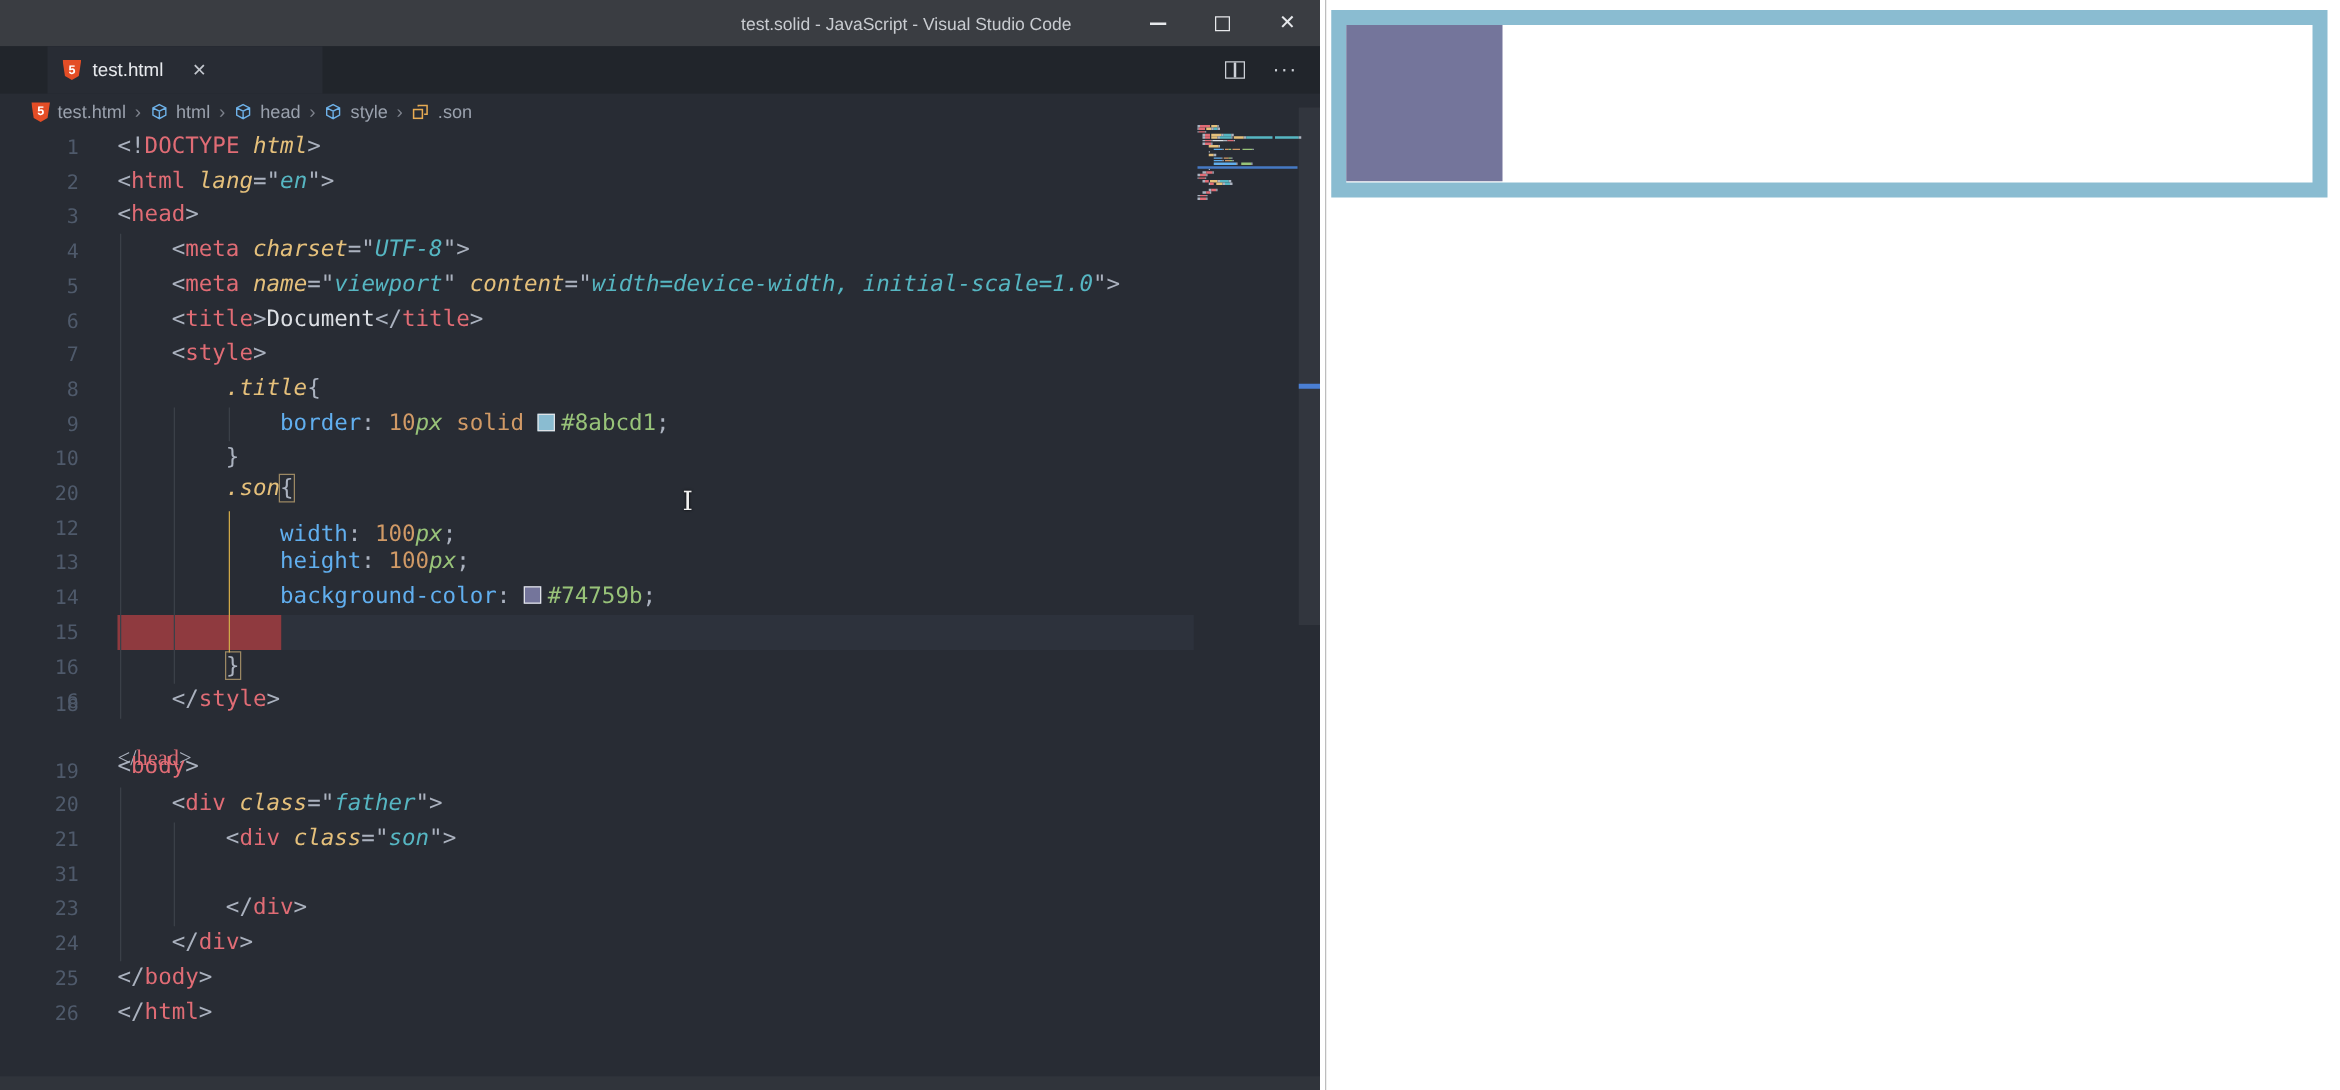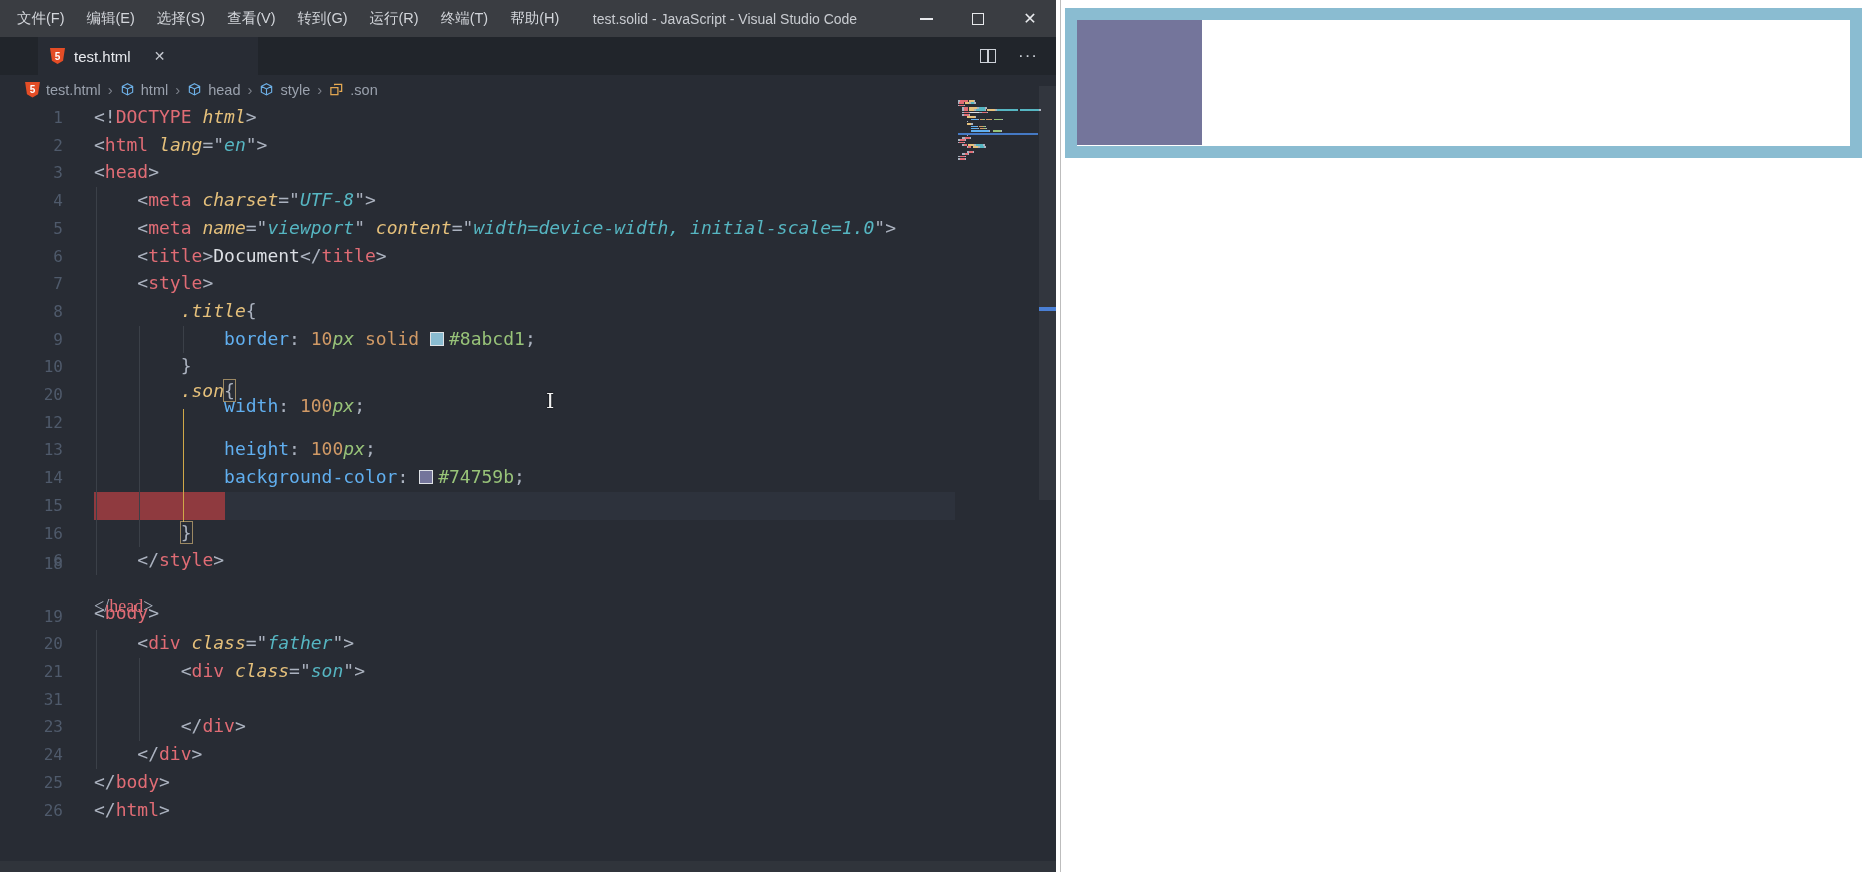--- a/index.html
+++ b/index.html
@@ -55,30 +55,20 @@
   #son-box { position:absolute; left:0; top:0; width:125px; height:125px; }
 </style>
 </head>
 <body>
 
 <div id="root">
 
   <section id="vscode">
 
     <header id="titlebar">
-      <nav id="menubar">
-        <span class="menu-item">文件(F)</span>
-        <span class="menu-item">编辑(E)</span>
-        <span class="menu-item">选择(S)</span>
-        <span class="menu-item">查看(V)</span>
-        <span class="menu-item">转到(G)</span>
-        <span class="menu-item">运行(R)</span>
-        <span class="menu-item">终端(T)</span>
-        <span class="menu-item">帮助(H)</span>
-      </nav>
       <div id="win-title">test.solid - JavaScript - Visual Studio Code</div>
       <div id="win-controls">
         <div class="win-btn">
             <span class="glyph-min"></span>
           </div>
         <div class="win-btn">
             <span class="glyph-max"></span>
           </div>
         <div class="win-btn">
             <span class="glyph-close">✕</span>
@@ -180,21 +170,21 @@
           <div class="code-line" style="top: 29.7px;"><span style="color: rgb(171, 178, 191);">&lt;</span><span style="color: rgb(224, 108, 117);">html</span><span style="color: rgb(171, 178, 191);"> </span><span class="tk-i" style="color: rgb(229, 192, 123);">lang</span><span style="color: rgb(171, 178, 191);">="</span><span class="tk-i" style="color: rgb(86, 182, 194);">en</span><span style="color: rgb(171, 178, 191);">"&gt;</span></div>
           <div class="code-line" style="top: 57.4px;"><span style="color: rgb(171, 178, 191);">&lt;</span><span style="color: rgb(224, 108, 117);">head</span><span style="color: rgb(171, 178, 191);">&gt;</span></div>
           <div class="code-line" style="top: 85.1px;"><span style="color: rgb(171, 178, 191);">    &lt;</span><span style="color: rgb(224, 108, 117);">meta</span><span style="color: rgb(171, 178, 191);"> </span><span class="tk-i" style="color: rgb(229, 192, 123);">charset</span><span style="color: rgb(171, 178, 191);">="</span><span class="tk-i" style="color: rgb(86, 182, 194);">UTF-8</span><span style="color: rgb(171, 178, 191);">"&gt;</span></div>
           <div class="code-line" style="top: 112.8px;"><span style="color: rgb(171, 178, 191);">    &lt;</span><span style="color: rgb(224, 108, 117);">meta</span><span style="color: rgb(171, 178, 191);"> </span><span class="tk-i" style="color: rgb(229, 192, 123);">name</span><span style="color: rgb(171, 178, 191);">="</span><span class="tk-i" style="color: rgb(86, 182, 194);">viewport</span><span style="color: rgb(171, 178, 191);">" </span><span class="tk-i" style="color: rgb(229, 192, 123);">content</span><span style="color: rgb(171, 178, 191);">="</span><span class="tk-i" style="color: rgb(86, 182, 194);">width=device-width, initial-scale=1.0</span><span style="color: rgb(171, 178, 191);">"&gt;</span></div>
           <div class="code-line" style="top: 140.5px;"><span style="color: rgb(171, 178, 191);">    &lt;</span><span style="color: rgb(224, 108, 117);">title</span><span style="color: rgb(171, 178, 191);">&gt;</span><span style="color: rgb(220, 223, 228);">Document</span><span style="color: rgb(171, 178, 191);">&lt;/</span><span style="color: rgb(224, 108, 117);">title</span><span style="color: rgb(171, 178, 191);">&gt;</span></div>
           <div class="code-line" style="top: 168.2px;"><span style="color: rgb(171, 178, 191);">    &lt;</span><span style="color: rgb(224, 108, 117);">style</span><span style="color: rgb(171, 178, 191);">&gt;</span></div>
           <div class="code-line" style="top: 195.9px;"><span class="tk-i" style="color: rgb(229, 192, 123);">        .title</span><span style="color: rgb(171, 178, 191);">{</span></div>
           <div class="code-line" style="top: 223.6px;"><span style="color: rgb(97, 175, 239);">            border</span><span style="color: rgb(171, 178, 191);">: </span><span style="color: rgb(209, 154, 102);">10</span><span class="tk-i" style="color: rgb(152, 195, 121);">px</span><span style="color: rgb(171, 178, 191);"> </span><span style="color: rgb(209, 154, 102);">solid</span><span style="color: rgb(171, 178, 191);"> </span><span class="swatch" style="background: rgb(138, 188, 209);"></span><span style="color: rgb(152, 195, 121);">#8abcd1</span><span style="color: rgb(171, 178, 191);">;</span></div>
           <div class="code-line" style="top: 251.3px;"><span style="color: rgb(171, 178, 191);">        }</span></div>
           <div class="code-line" style="top: 276px;"><span class="tk-i" style="color: rgb(229, 192, 123);">        .son</span><span class="tk-box" style="color: rgb(171, 178, 191);">{</span></div>
-          <div class="code-line" style="top: 291px;"><span style="color: rgb(97, 175, 239);">            width</span><span style="color: rgb(171, 178, 191);">: </span><span style="color: rgb(209, 154, 102);">100</span><span class="tk-i" style="color: rgb(152, 195, 121);">px</span><span style="color: rgb(171, 178, 191);">;</span></div>
+          <div class="code-line" style="top: 313px;"><span style="color: rgb(97, 175, 239);">            width</span><span style="color: rgb(171, 178, 191);">: </span><span style="color: rgb(209, 154, 102);">100</span><span class="tk-i" style="color: rgb(152, 195, 121);">px</span><span style="color: rgb(171, 178, 191);">;</span></div>
           <div class="code-line" style="top: 334.4px;"><span style="color: rgb(97, 175, 239);">            height</span><span style="color: rgb(171, 178, 191);">: </span><span style="color: rgb(209, 154, 102);">100</span><span class="tk-i" style="color: rgb(152, 195, 121);">px</span><span style="color: rgb(171, 178, 191);">;</span></div>
           <div class="code-line" style="top: 362.1px;"><span style="color: rgb(97, 175, 239);">            background-color</span><span style="color: rgb(171, 178, 191);">: </span><span class="swatch" style="background: rgb(116, 117, 155);"></span><span style="color: rgb(152, 195, 121);">#74759b</span><span style="color: rgb(171, 178, 191);">;</span></div>
           <div class="code-line" style="top: 389.8px;"></div>
           <div class="code-line" style="top: 417.5px;"><span style="color: rgb(171, 178, 191);">        </span><span class="tk-box" style="color: rgb(171, 178, 191);">}</span></div>
           <div class="code-line" style="top: 445.2px;"><span style="color: rgb(171, 178, 191);">    &lt;/</span><span style="color: rgb(224, 108, 117);">style</span><span style="color: rgb(171, 178, 191);">&gt;</span></div>
           <div class="code-line" style="top: 492px; font-family: Liberation Serif, serif;"><span style="color: rgb(171, 178, 191);">&lt;/</span><span style="color: rgb(224, 108, 117);">head</span><span style="color: rgb(171, 178, 191);">&gt;</span></div>
           <div class="code-line" style="top: 498px;"><span style="color: rgb(171, 178, 191);">&lt;</span><span style="color: rgb(224, 108, 117);">body</span><span style="color: rgb(171, 178, 191);">&gt;</span></div>
           <div class="code-line" style="top: 528.3px;"><span style="color: rgb(171, 178, 191);">    &lt;</span><span style="color: rgb(224, 108, 117);">div</span><span style="color: rgb(171, 178, 191);"> </span><span class="tk-i" style="color: rgb(229, 192, 123);">class</span><span style="color: rgb(171, 178, 191);">="</span><span class="tk-i" style="color: rgb(86, 182, 194);">father</span><span style="color: rgb(171, 178, 191);">"&gt;</span></div>
           <div class="code-line" style="top: 556px;"><span style="color: rgb(171, 178, 191);">        &lt;</span><span style="color: rgb(224, 108, 117);">div</span><span style="color: rgb(171, 178, 191);"> </span><span class="tk-i" style="color: rgb(229, 192, 123);">class</span><span style="color: rgb(171, 178, 191);">="</span><span class="tk-i" style="color: rgb(86, 182, 194);">son</span><span style="color: rgb(171, 178, 191);">"&gt;</span></div>
           <div class="code-line" style="top: 583.7px;"></div>

